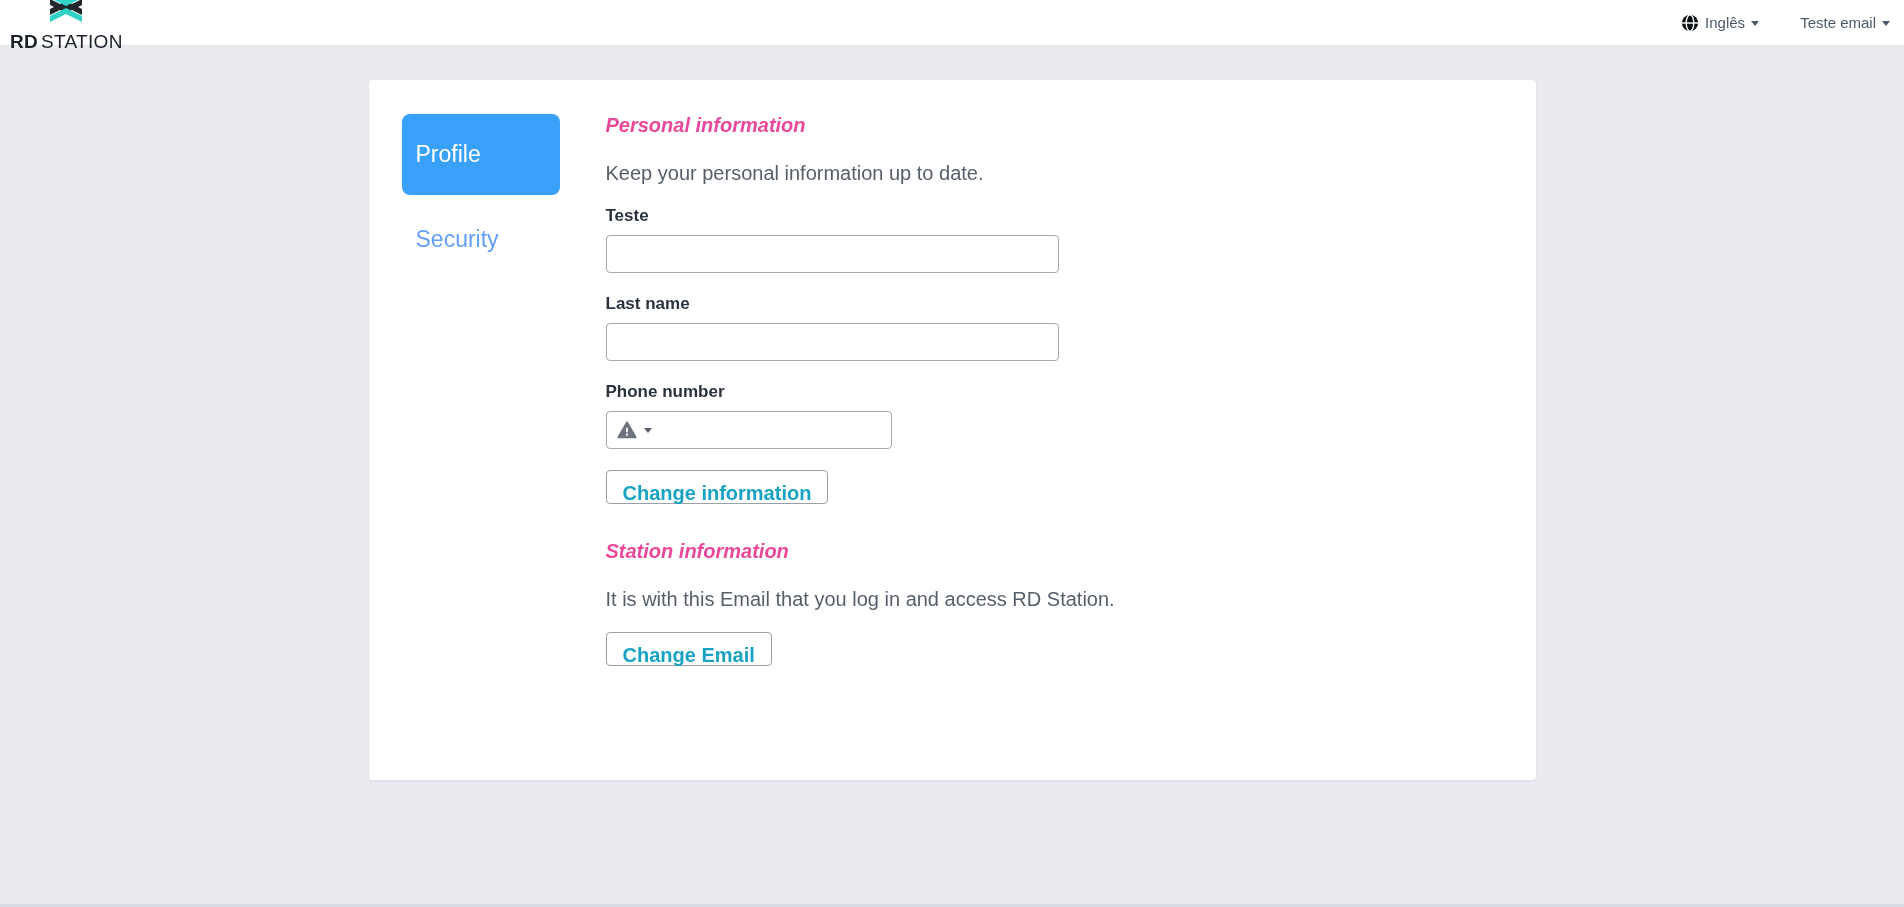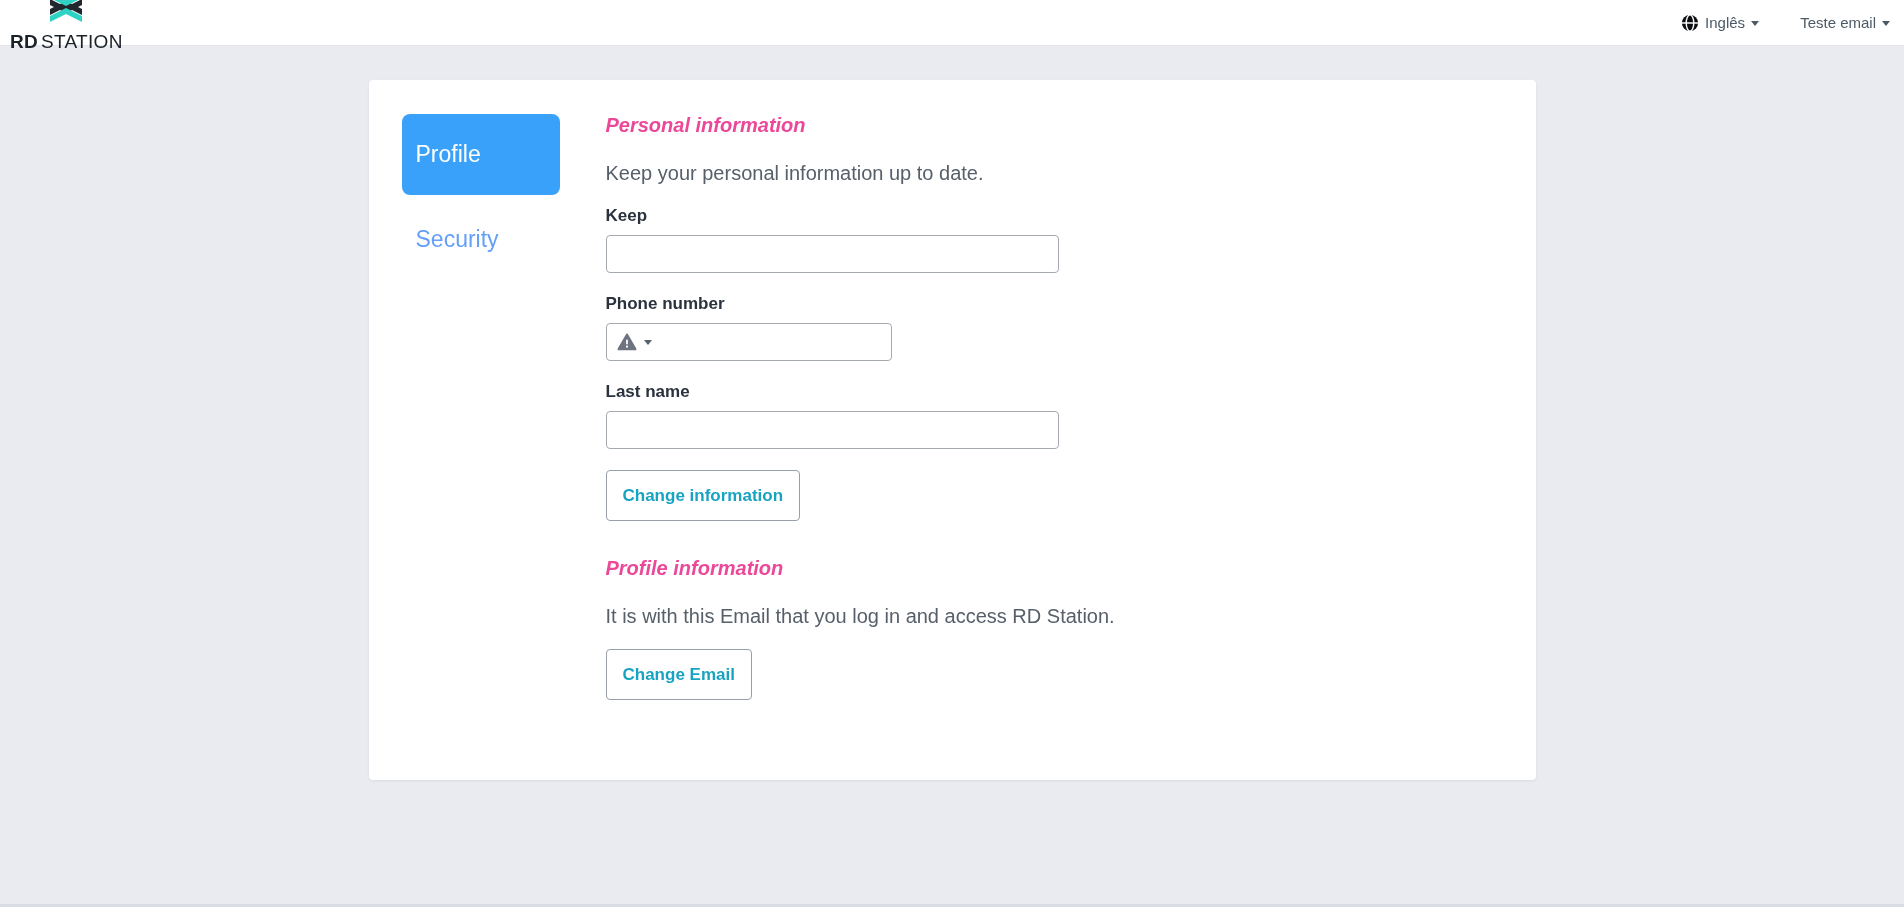--- a/index.html
+++ b/index.html
@@ -121,27 +121,27 @@
   }
   .warn-svg { width: 20px; height: 18px; display: block; }
   .flag-caret {
     width: 0; height: 0;
     border-left: 4px solid transparent;
     border-right: 4px solid transparent;
     border-top: 5px solid #55606c;
   }
   .btn-outline {
     display: inline-block;
-    height: 51px;
+    height: 34px;
     padding: 4px 16px;
     background: #ffffff;
     border: 1px solid #989fa7;
     border-radius: 4px;
     font-family: "Liberation Sans", sans-serif;
-    font-size: 17px;
+    font-size: 20px;
     font-weight: 700;
     color: #19a3c2;
     cursor: pointer;
     line-height: 36px;
   }
   .btn-row-1 { margin-top: 20px; margin-bottom: 36px; }
   .btn-row-2 { margin-top: 20px; }
 
   
   .bottom-strip {
@@ -191,49 +191,49 @@
     <div class="nav-item active">Profile</div>
     <div class="nav-item link">Security</div>
   </nav>
 
   <section class="content">
 
     <h2 class="section-title">Personal information</h2>
     <p class="section-desc">Keep your personal information up to date.</p>
 
     <div class="form-group">
-      <label class="field-label">Keep</label>
+      <label class="field-label">Teste</label>
+      <input class="text-input" type="text" value="" style="">
+    </div>
+
+    <div class="form-group">
+      <label class="field-label">Last name</label>
       <input class="text-input" type="text" value="" style="">
     </div>
 
     <div class="form-group">
       <label class="field-label">Phone number</label>
       <div class="phone-wrap">
         <input class="text-input" type="text" value="" style="">
         <div class="flag-dropdown">
           <svg class="warn-svg" viewBox="0 0 22 20">
             <path d="M11 2 L20.2 18 L1.8 18 Z" fill="#6d7480" stroke="#6d7480" stroke-width="2.6" stroke-linejoin="round"></path>
             <rect x="10" y="7.2" width="2" height="5.6" rx="1" fill="#ffffff"></rect>
             <circle cx="11" cy="15.2" r="1.2" fill="#ffffff"></circle>
           </svg>
           <span class="flag-caret"></span>
         </div>
       </div>
     </div>
 
-    <div class="form-group">
-      <label class="field-label">Last name</label>
-      <input class="text-input" type="text" value="" style="">
-    </div>
-
     <div class="btn-row-1">
       <button class="btn-outline">Change information</button>
     </div>
 
-    <h2 class="section-title">Profile information</h2>
+    <h2 class="section-title">Station information</h2>
     <p class="section-desc">It is with this Email that you log in and access RD Station.</p>
 
 
     <div class="btn-row-2">
       <button class="btn-outline">Change Email</button>
     </div>
 
   </section>
 </main>
 

